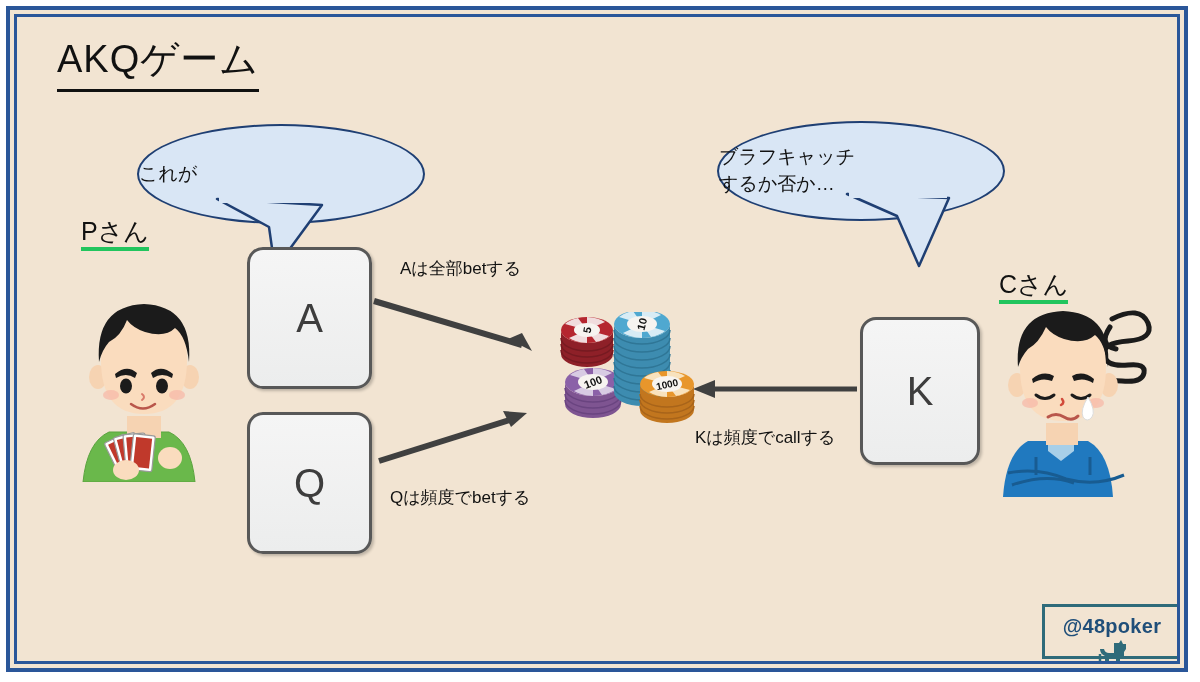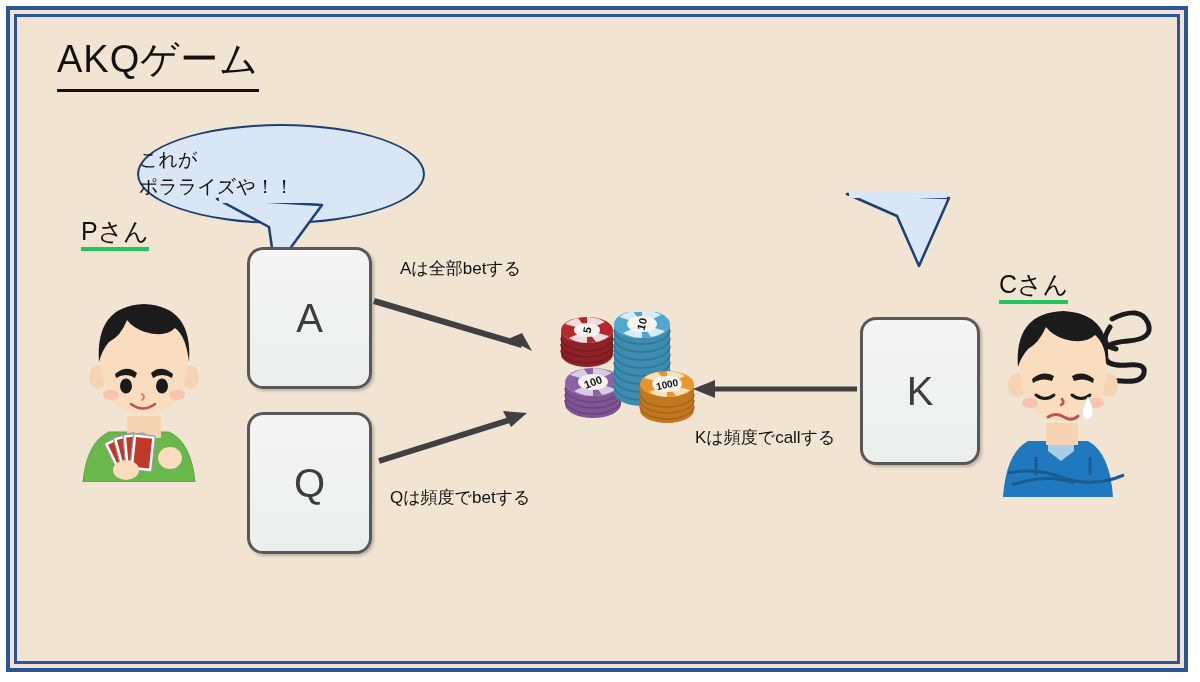--- a/index.html
+++ b/index.html
@@ -167,27 +167,30 @@
 
   <div class="canvas">
 
     <div class="title">AKQゲーム</div>
 
     <div class="person-label" id="label-p">Pさん</div>
     <div class="person-label" id="label-c">Cさん</div>
 
     <div class="bubble" id="bubble-p">
       <span>これが</span>
-      <span>ポラライズや！！</span>
     </div>
     <svg class="bubble-tail" id="tail-p" viewBox="0 0 140 80">
       <path d="M 20 2 L 125 8 L 78 72 L 72 30 Z" fill="#d9e6f5" stroke="#1f3f73" stroke-width="2.5" stroke-linejoin="round"></path>
       <path d="M 22 0 L 124 0 L 124 6 L 22 6 Z" fill="#d9e6f5" stroke="none"></path>
     </svg>
 
+    <div class="bubble" id="bubble-c">
+      <span>ブラフキャッチ</span>
+      <span>するか否か…</span>
+    </div>
     <svg class="bubble-tail" id="tail-c" viewBox="0 0 140 80">
       <path d="M 10 2 L 112 6 L 82 74 L 60 24 Z" fill="#d9e6f5" stroke="#1f3f73" stroke-width="2.5" stroke-linejoin="round"></path>
       <path d="M 12 0 L 110 0 L 110 6 L 12 6 Z" fill="#d9e6f5" stroke="none"></path>
     </svg>
 
     <div class="card" id="card-a">A</div>
     <div class="card" id="card-q">Q</div>
     <div class="card" id="card-k">K</div>
 
     <svg class="arrow-svg" id="arrow-a" viewBox="0 0 175 60">
@@ -368,15 +371,23 @@
       <ellipse cx="38" cy="116" rx="8" ry="5" fill="#f7b9a8" opacity=".75"></ellipse>
       <ellipse cx="104" cy="116" rx="8" ry="5" fill="#f7b9a8" opacity=".75"></ellipse>
 
       <path d="M 70 112 q 3 4 -1 6" stroke="#d24a3a" stroke-width="2.5" fill="none" stroke-linecap="round"></path>
 
       <path d="M 96 110 q 8 14 4 20 q -5 6 -9 0 q -3 -7 5 -20 Z" fill="#ffffff" stroke="#dcdcdc" stroke-width="1"></path>
 
       <path d="M 56 130 q 8 -5 16 0 q 8 5 14 -1" stroke="#b9564b" stroke-width="3" fill="none" stroke-linecap="round"></path>
     </svg>
 
+    <div class="badge">
+      <div class="badge-frame"></div>
+      <div class="badge-text">@48poker</div>
+      <svg class="badge-dog" viewBox="0 0 38 28">
+        <path d="M 20 3 l 5 0 l 2 -3 l 2 4 l 3 0 l 0 5 l -2 3 l 0 4 l -4 0 l 0 12 l -4 0 l 0 -9 l -7 0 l 0 9 l -4 0 l 0 -12 q -5 -2 -5 -7 l 4 0 q 1 4 5 4 l 5 0 Z" fill="#2f6b7a"></path>
+        <path d="M 6 14 l 0 12 l 3 0" fill="none" stroke="#2f6b7a" stroke-width="2.5"></path>
+      </svg>
+    </div>
 
   </div>
 </div>
 
 </body></html>

